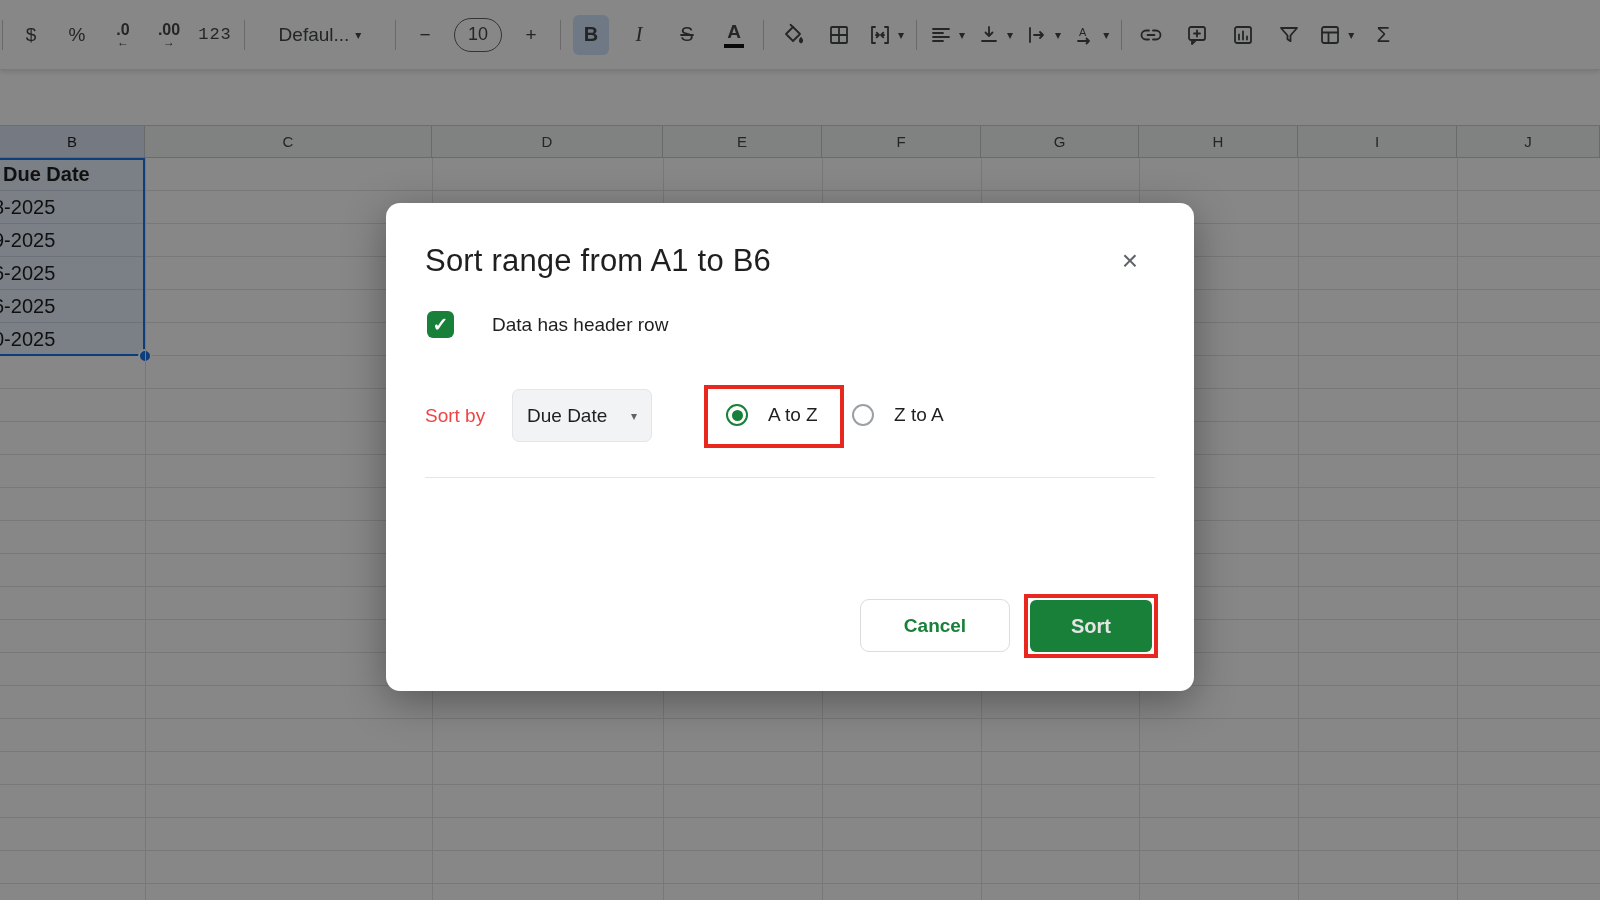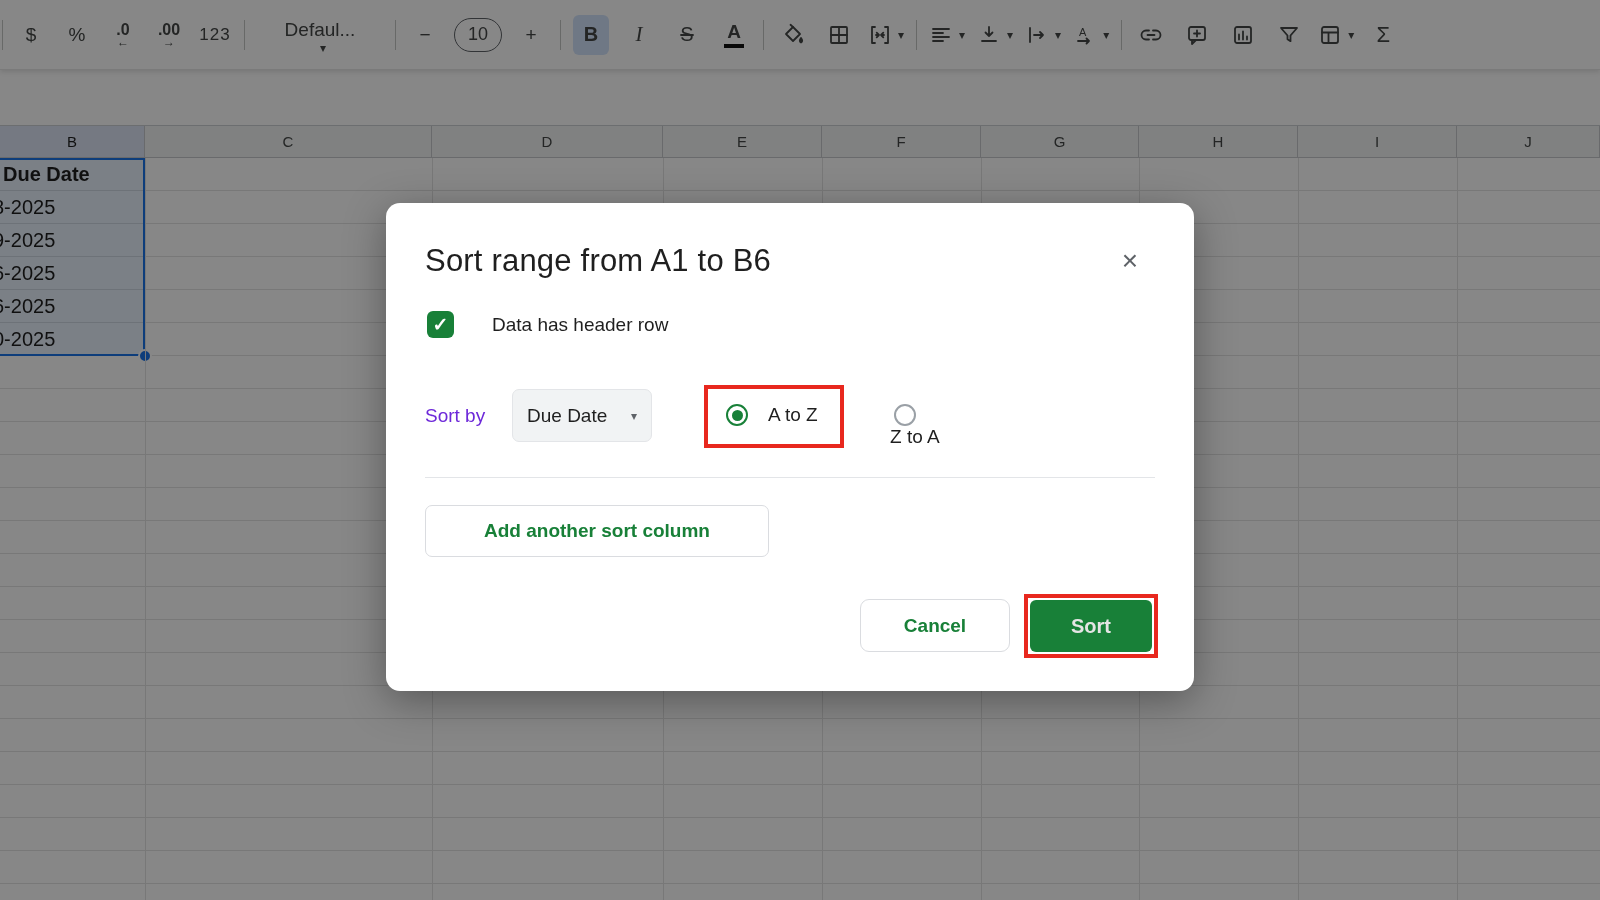--- a/index.html
+++ b/index.html
@@ -15,22 +15,22 @@
   }
   .tb-btn {
     min-width:34px; height:40px; display:flex; align-items:center; justify-content:center;
     color:#444746; font-size:19px; border-radius:6px; position:relative; flex:0 0 auto;
   }
   .tb-btn svg { stroke:#444746; fill:none; stroke-width:1.8; stroke-linecap:round; stroke-linejoin:round; }
   .tb-sep { width:1px; height:30px; background:#c4c7c5; flex:0 0 auto; }
   .tb-sep.edge { position:absolute; left:2px; top:20px; }
   .dec-stack { display:flex; flex-direction:column; align-items:center; line-height:1; font-size:16px; font-weight:600;}
   .dec-stack .arr { font-size:12px; font-weight:400; margin-top:-2px;}
-  .fmt123 { font-size:17px; letter-spacing:1px; }
-  .font-chip { min-width:126px; justify-content:flex-end; padding:0 8px; font-size:19px; color:#444746;flex-direction:column; }
+  .fmt123 { font-size:17px; letter-spacing:1px;font-family:Liberation Mono, monospace; }
+  .font-chip { min-width:126px; justify-content:center; padding:0 8px; font-size:19px; color:#444746; }
   .caret { font-size:12px; color:#444746; margin-left:6px; }
   .size-box { width:48px; height:34px; border:1.5px solid #5f6368; border-radius:17px; font-size:18px; }
   .bold-btn { background:#d2e3fc; font-weight:700; font-size:20px; width:36px;}
   .italic-btn { font-family:"Liberation Serif", serif; font-style:italic; font-size:21px; width:36px;}
   .strike-btn { text-decoration:line-through; font-size:20px; width:36px;}
   .color-a { display:flex; flex-direction:column; align-items:center; line-height:1; font-size:19px; font-weight:600;}
   .color-a .bar { width:20px; height:4px; background:#111; margin-top:3px; }
   .sigma-btn { font-size:22px; }
 
   
@@ -57,28 +57,28 @@
   .dialog {
     position:absolute; left:386px; top:203px; width:808px; height:488px;
     background:#fff; border-radius:14px; z-index:10;
     box-shadow:0 10px 40px rgba(0,0,0,.35);
   }
   .dlg-title { position:absolute; left:39px; top:40px; font-size:31px; color:#1f1f1f; letter-spacing:.2px; }
   .dlg-close { position:absolute; left:726px; top:40px; width:36px; height:36px; display:flex; align-items:center; justify-content:center; font-size:28px; color:#5f6368; cursor:default; }
   .chk-row { position:absolute; left:41px; top:108px; display:flex; align-items:center; }
   .checkbox { width:27px; height:27px; background:#188038; border-radius:6px; display:flex; align-items:center; justify-content:center; color:#fff; font-size:19px; font-weight:700; }
   .chk-label { margin-left:38px; font-size:19px; color:#1f1f1f; }
-  .sortby-label { position:absolute; left:39px; top:202px; font-size:19px; color:#6d28d9; }
+  .sortby-label { position:absolute; left:39px; top:202px; font-size:19px; color:#ef4444; }
   .col-select { position:absolute; left:126px; top:186px; width:140px; height:53px; background:#f1f3f4; border:1px solid #e3e5e8; border-radius:7px; display:flex; align-items:center; justify-content:space-between; padding:0 14px; font-size:19px; color:#1f1f1f; }
   .col-select .caret { margin-left:8px; color:#5f6368; }
   .hl-box { position:absolute; border:4px solid #e8281e; }
   .hl-atoz { left:318px; top:182px; width:140px; height:63px; }
   .radio-row { position:absolute; display:flex; align-items:center; }
   .radio-atoz { left:340px; top:201px; }
-  .radio-ztoa { left:484px; top:201px;flex-direction:column; }
+  .radio-ztoa { left:466px; top:201px; }
   .radio { width:22px; height:22px; border-radius:50%; border:2px solid #9aa0a6; display:flex; align-items:center; justify-content:center; background:#fff; }
   .radio.sel { border-color:#188038; }
   .radio.sel .dot { width:11px; height:11px; border-radius:50%; background:#188038; }
   .radio-label { margin-left:20px; font-size:19px; color:#1f1f1f; }
   .dlg-divider { position:absolute; left:39px; top:274px; width:730px; height:1px; background:#e3e5e8; }
   .add-btn { position:absolute; left:39px; top:302px; width:344px; height:52px; background:#fff; border:1px solid #dadce0; border-radius:7px; display:flex; align-items:center; justify-content:center; font-size:19px; font-weight:600; color:#188038; }
   .cancel-btn { position:absolute; left:474px; top:396px; width:150px; height:53px; background:#fff; border:1px solid #dadce0; border-radius:9px; display:flex; align-items:center; justify-content:center; font-size:19px; font-weight:600; color:#188038; }
   .sort-outline { position:absolute; left:638px; top:391px; width:134px; height:64px; border:4px solid #e8281e; }
   .sort-btn { position:absolute; left:644px; top:397px; width:122px; height:52px; background:#188038; border:none; border-radius:6px; display:flex; align-items:center; justify-content:center; font-size:20px; font-weight:700; color:#e5e5e5; }
 </style>
@@ -275,18 +275,17 @@
     <span class="radio-label">A to Z</span>
   </div>
 
   <div class="radio-row radio-ztoa">
     <span class="radio"></span>
     <span class="radio-label">Z to A</span>
   </div>
 
   <div class="dlg-divider"></div>
 
-  <button class="add-btn">Add another sort column</button>
 
   <button class="cancel-btn">Cancel</button>
   <div class="sort-outline"></div>
   <button class="sort-btn">Sort</button>
 </div>
 
 </body></html>

